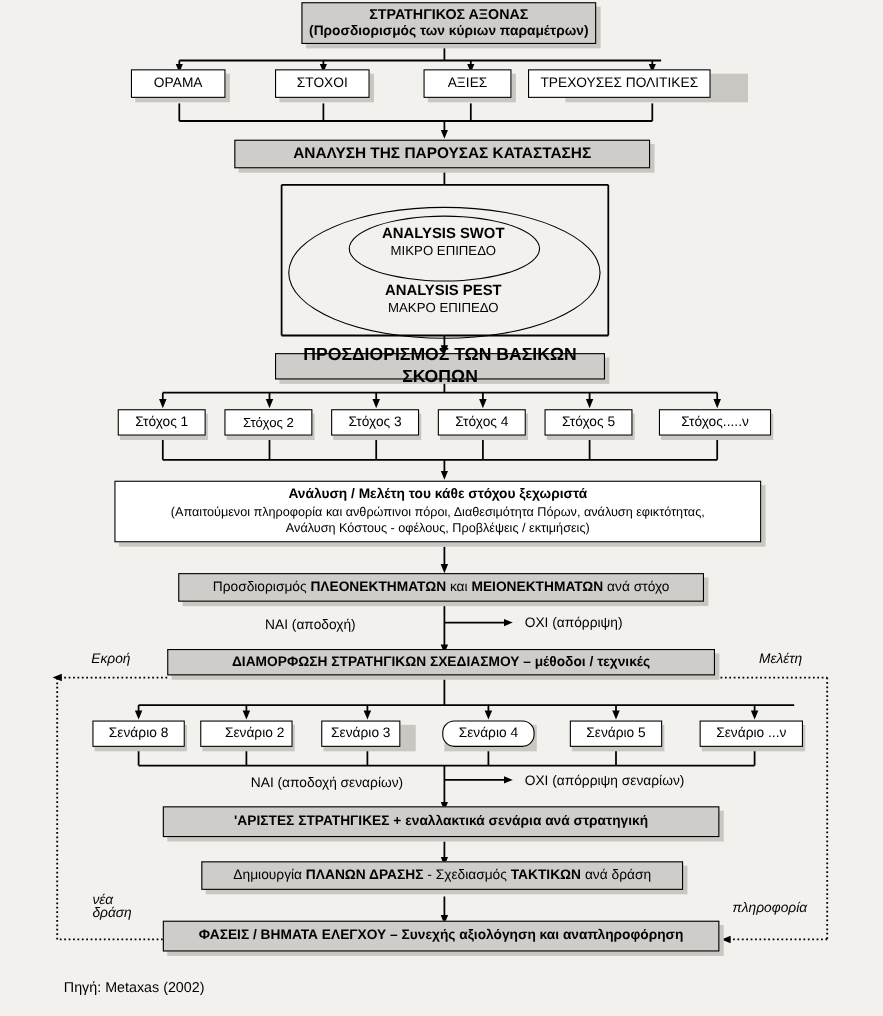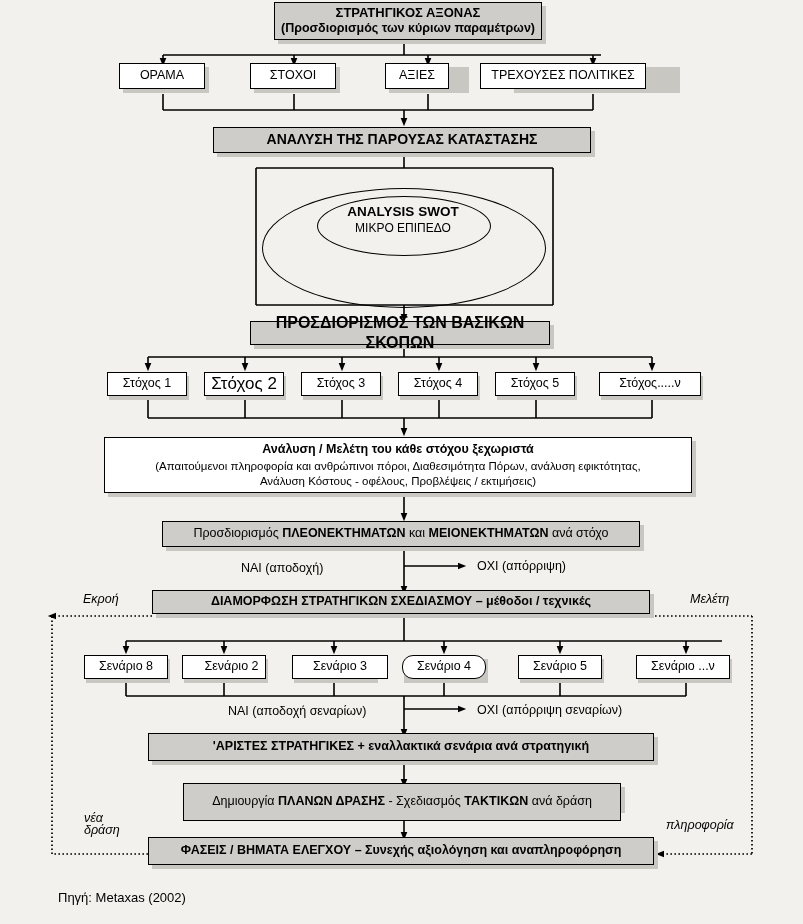--- a/index.html
+++ b/index.html
@@ -179,53 +179,57 @@
   <div class="box white" style="left:119px;top:63px;width:86px;height:26px;font-size:12.5px;">
     <div>ΟΡΑΜΑ</div>
   </div>
 
   <div class="shadow" style="left:254px;top:67px;width:86px;height:26px;"></div>
   <div class="box white" style="left:250px;top:63px;width:86px;height:26px;font-size:12.5px;">
     <div>ΣΤΟΧΟΙ</div>
   </div>
 
   <div class="shadow" style="left:389px;top:67px;width:80px;height:26px;"></div>
-  <div class="box white" style="left:385px;top:63px;width:64px;height:26px;font-size:12.5px;">
+  <div class="box white" style="left:385px;top:63px;width:80px;height:26px;font-size:12.5px;">
     <div>ΑΞΙΕΣ</div>
   </div>
 
   <div class="shadow" style="left:514px;top:67px;width:166px;height:26px;"></div>
   <div class="box white" style="left:480px;top:63px;width:166px;height:26px;font-size:12.5px;">
     <div>ΤΡΕΧΟΥΣΕΣ ΠΟΛΙΤΙΚΕΣ</div>
   </div>
 
   <div class="shadow" style="left:217px;top:131px;width:378px;height:26px;"></div>
   <div class="box gray" style="left:213px;top:127px;width:378px;height:26px;">
     <div class="b" style="font-size:14px;">ΑΝΑΛΥΣΗ ΤΗΣ ΠΑΡΟΥΣΑΣ ΚΑΤΑΣΤΑΣΗΣ</div>
   </div>
 
   <div class="ell" style="left:262px;top:188px;width:282px;height:118px;"></div>
   <div class="ell" style="left:317px;top:196px;width:172px;height:58px;"></div>
   <div class="elltext" style="left:317px;top:203px;width:172px;">
     <div class="b" style="font-size:13.5px;">ANALYSIS SWOT</div>
     <div style="font-size:12px;">ΜΙΚΡΟ ΕΠΙΠΕΔΟ</div>
   </div>
+  <div class="elltext" style="left:290px;top:255px;width:226px;">
+    <div class="b" style="font-size:13.5px;">ANALYSIS PEST</div>
+    <div style="font-size:12px;">ΜΑΚΡΟ ΕΠΙΠΕΔΟ</div>
+  </div>
 
   <div class="shadow" style="left:254px;top:325px;width:300px;height:24px;"></div>
   <div class="box gray" style="left:250px;top:321px;width:300px;height:24px;">
     <div class="b" style="font-size:16px;">ΠΡΟΣΔΙΟΡΙΣΜΟΣ ΤΩΝ ΒΑΣΙΚΩΝ ΣΚΟΠΩΝ</div>
   </div>
 
   <div class="shadow" style="left:109px;top:376px;width:80px;height:24px;"></div>
   <div class="box white" style="left:107px;top:372px;width:80px;height:24px;font-size:12.5px;">
     <div>Στόχος  1</div>
   </div>
 
   <div class="shadow" style="left:206px;top:376px;width:80px;height:24px;"></div>
-  <div class="box white" style="left:204px;top:372px;width:80px;height:24px;font-size:17px;">
+  <div class="box white" style="left:204px;top:372px;width:80px;height:24px;font-size:12px;">
     <div>Στόχος  2</div>
   </div>
 
   <div class="shadow" style="left:303px;top:376px;width:80px;height:24px;"></div>
   <div class="box white" style="left:301px;top:372px;width:80px;height:24px;font-size:12.5px;">
     <div>Στόχος  3</div>
   </div>
 
   <div class="shadow" style="left:400px;top:376px;width:80px;height:24px;"></div>
   <div class="box white" style="left:398px;top:372px;width:80px;height:24px;font-size:12.5px;">
@@ -276,21 +280,21 @@
   <div class="box white" style="left:84px;top:655px;width:84px;height:24px;font-size:12.5px;">
     <div>Σενάριο 8</div>
   </div>
 
   <div class="shadow" style="left:184px;top:659px;width:84px;height:24px;"></div>
   <div class="box white" style="left:182px;top:655px;width:84px;height:24px;font-size:12.5px;padding-left:15px;">
     <div>Σενάριο 2</div>
   </div>
 
   <div class="shadow" style="left:294px;top:659px;width:84px;height:24px;"></div>
-  <div class="box white" style="left:292px;top:655px;width:96px;height:24px;font-size:12.5px;">
+  <div class="box white" style="left:292px;top:655px;width:72px;height:24px;font-size:12.5px;">
     <div>Σενάριο 3</div>
   </div>
 
   <div class="shadow" style="left:404px;top:659px;width:84px;height:24px;"></div>
   <div class="box white" style="left:402px;top:655px;width:84px;height:24px;font-size:12.5px;border-radius:11px;">
     <div>Σενάριο  4</div>
   </div>
 
   <div class="shadow" style="left:520px;top:659px;width:84px;height:24px;"></div>
   <div class="box white" style="left:518px;top:655px;width:84px;height:24px;font-size:12.5px;">
@@ -306,21 +310,21 @@
   <div class="plain" style="left:477px;top:703px;">ΟΧΙ  (απόρριψη σεναρίων)</div>
 
   <div class="shadow" style="left:152px;top:737px;width:506px;height:28px;"></div>
   <div class="box gray" style="left:148px;top:733px;width:506px;height:28px;">
     <div style="font-size:12.5px;">
       <span class="b">'ΑΡΙΣΤΕΣ ΣΤΡΑΤΗΓΙΚΕΣ</span><span class="b"> + εναλλακτικά σενάρια ανά στρατηγική</span>
     </div>
   </div>
 
   <div class="shadow" style="left:187px;top:787px;width:438px;height:26px;"></div>
-  <div class="box gray" style="left:183px;top:783px;width:438px;height:38px;">
+  <div class="box gray" style="left:183px;top:783px;width:438px;height:26px;">
     <div style="font-size:12.5px;">
       <span class="n">Δημιουργία  </span><span class="b">ΠΛΑΝΩΝ ΔΡΑΣΗΣ</span><span class="n">  - Σχεδιασμός </span><span class="b">ΤΑΚΤΙΚΩΝ</span><span class="n"> ανά δράση</span>
     </div>
   </div>
 
   <div class="shadow" style="left:152px;top:841px;width:506px;height:28px;"></div>
   <div class="box gray" style="left:148px;top:837px;width:506px;height:28px;">
     <div style="font-size:12.5px;">
       <span class="b">ΦΑΣΕΙΣ / ΒΗΜΑΤΑ ΕΛΕΓΧΟΥ</span><span class="b"> – Συνεχής αξιολόγηση και αναπληροφόρηση</span>
     </div>

